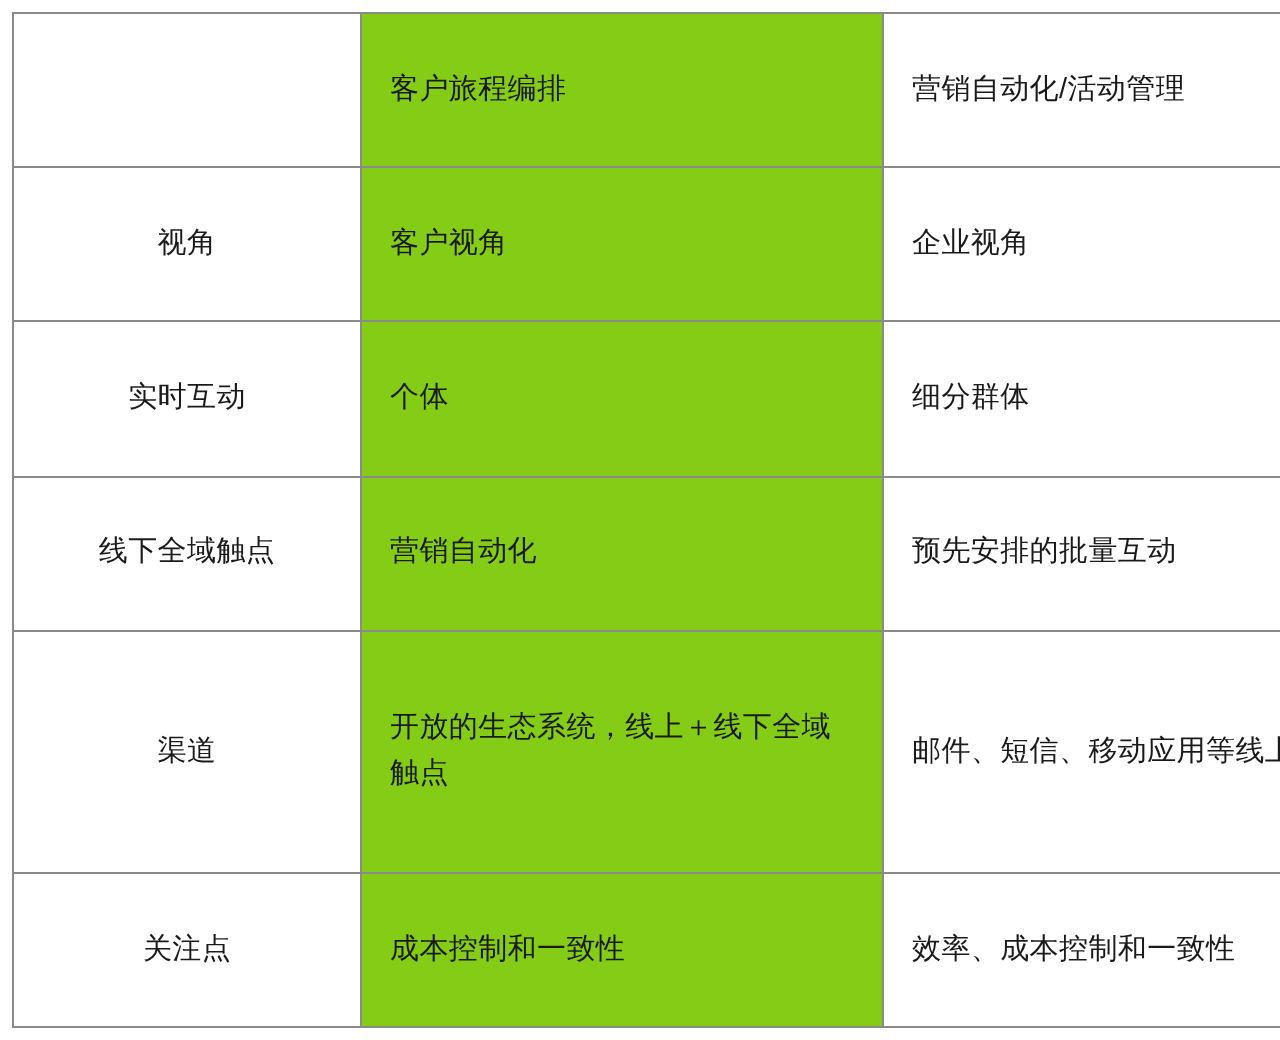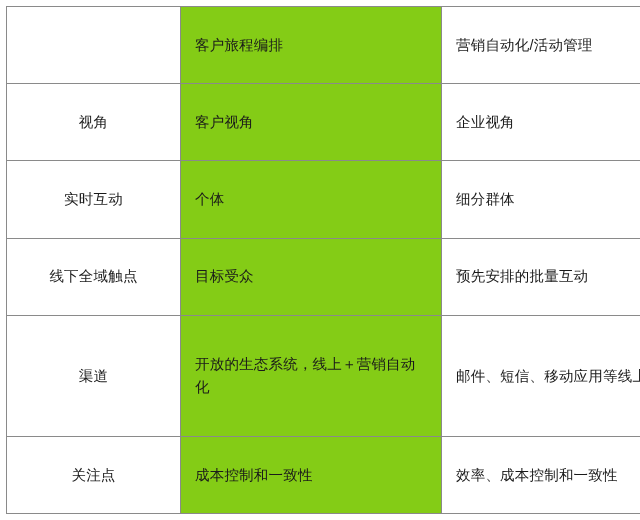--- a/index.html
+++ b/index.html
@@ -56,26 +56,26 @@
         <td class="col-mid">客户视角</td>
         <td class="col-right">企业视角</td>
       </tr>
       <tr>
         <td class="col-label">实时互动</td>
         <td class="col-mid">个体</td>
         <td class="col-right">细分群体</td>
       </tr>
       <tr>
         <td class="col-label">线下全域触点</td>
-        <td class="col-mid">目标受众</td>
+        <td class="col-mid">营销自动化</td>
         <td class="col-right">预先安排的批量互动</td>
       </tr>
       <tr>
         <td class="col-label">渠道</td>
-        <td class="col-mid">开放的生态系统，线上＋营销自动化</td>
+        <td class="col-mid">开放的生态系统，线上＋线下全域触点</td>
         <td class="col-right">邮件、短信、移动应用等线上触点为主</td>
       </tr>
       <tr>
         <td class="col-label">关注点</td>
         <td class="col-mid">成本控制和一致性</td>
         <td class="col-right">效率、成本控制和一致性</td>
       </tr>
     </tbody>
   </table>
 </div>

